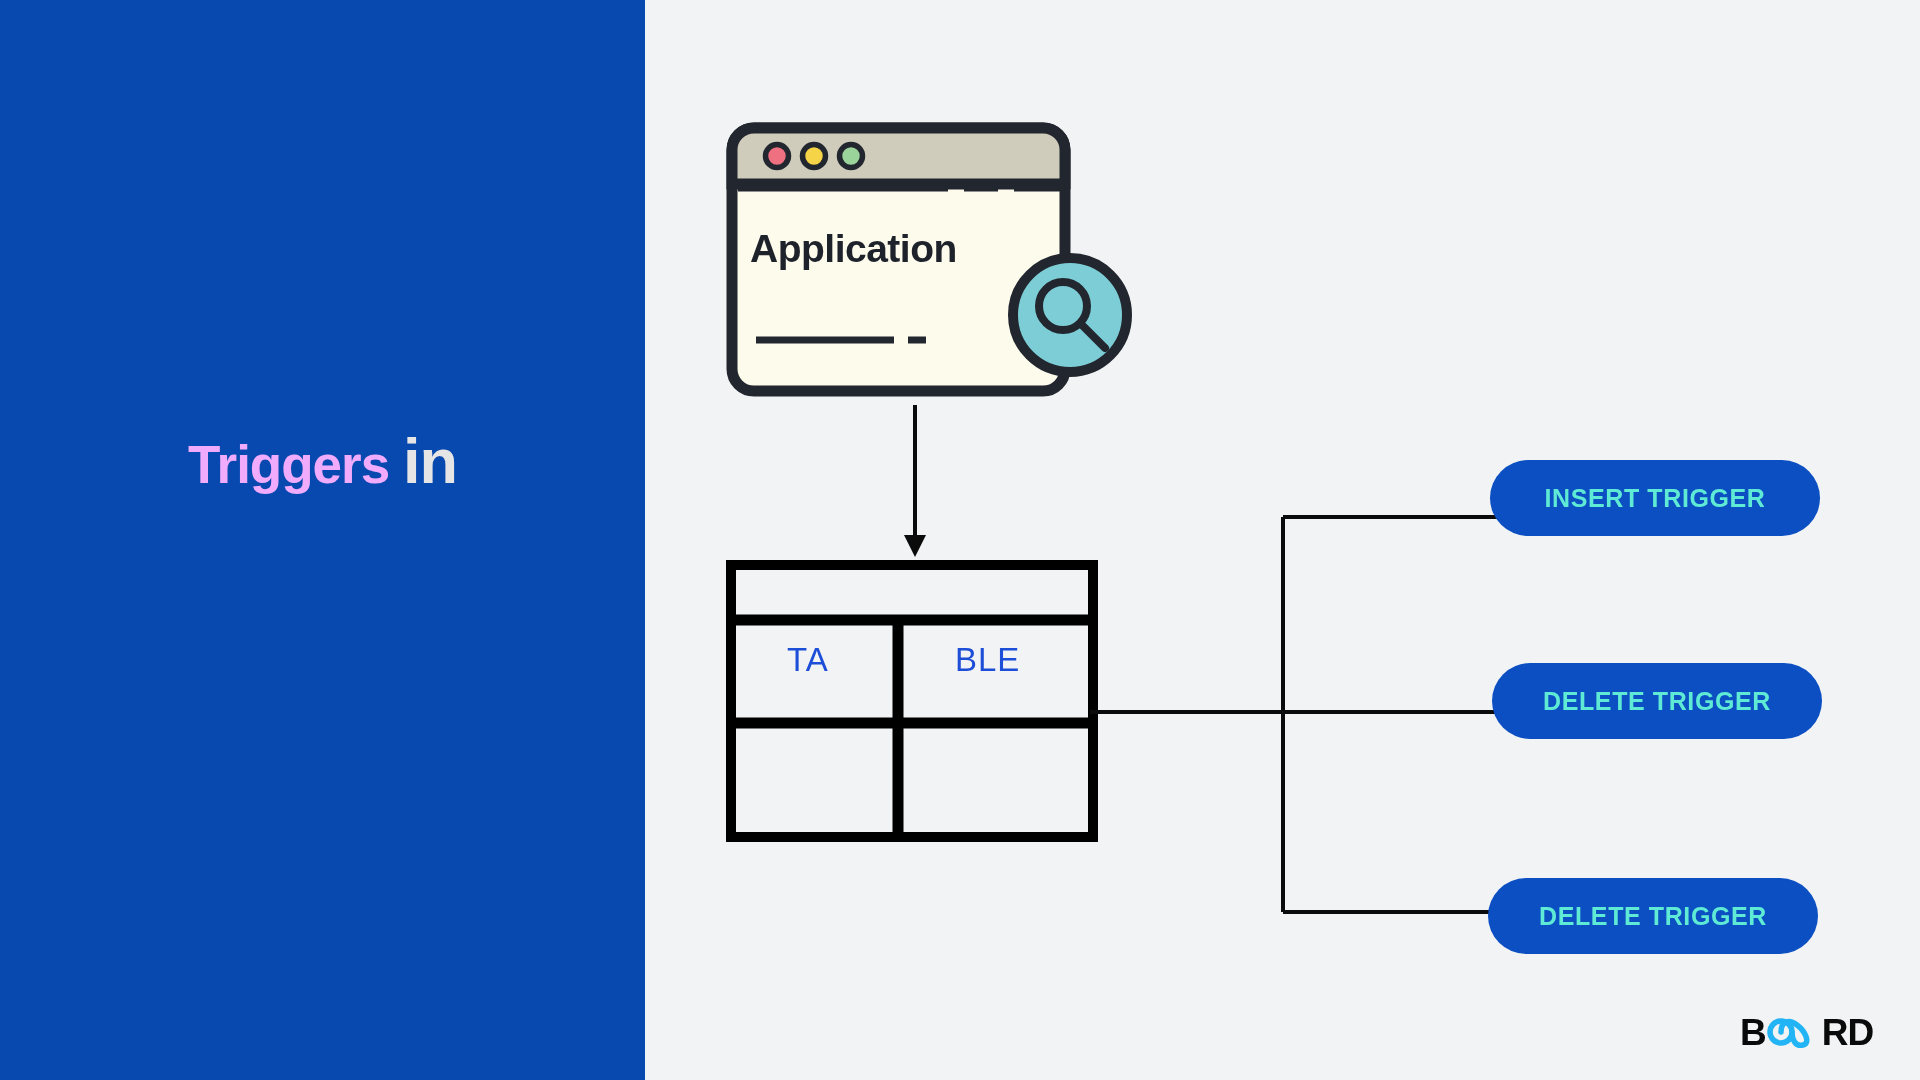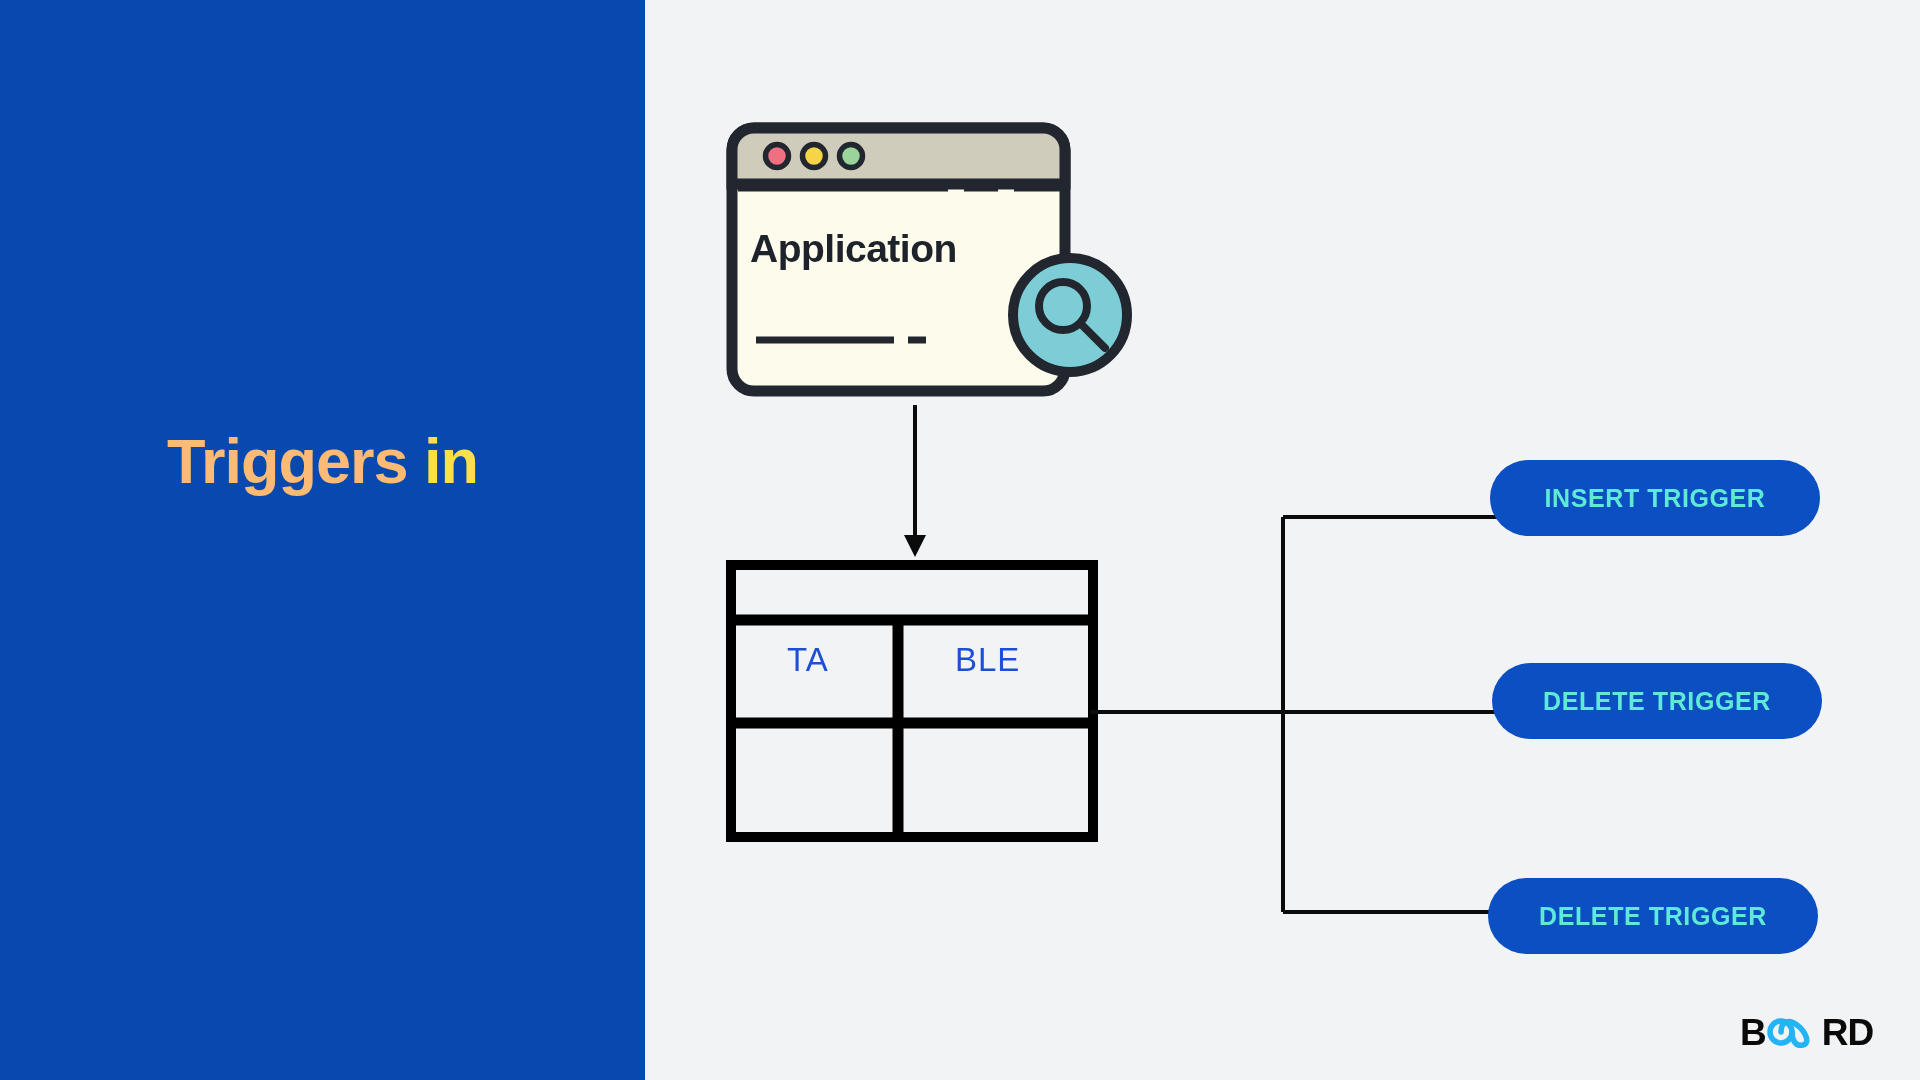--- a/index.html
+++ b/index.html
@@ -18,25 +18,25 @@
     background:#0849AF;
   }
   #title-block{
     position:absolute;
     left:0; top:425px;
     width:645px;
     text-align:center;
     white-space:nowrap;
   }
   #title-block .t-main{
-    font-size:63px; font-weight:bold; color:#fdba74;
+    font-size:53px; font-weight:bold; color:#f0abfc;
     letter-spacing:-1px;
   }
   #title-block .t-sub{
-    font-size:63px; font-weight:bold; color:#fde047;
+    font-size:63px; font-weight:bold; color:#e5e5e5;
     letter-spacing:-1px;
   }
 
   
   #sql-icon{
     position:absolute;
     left:232px; top:545px;
     width:180px; height:160px;
   }
 

